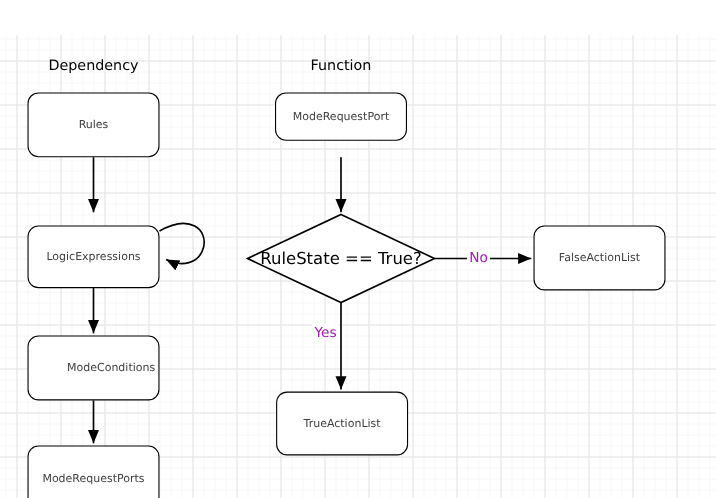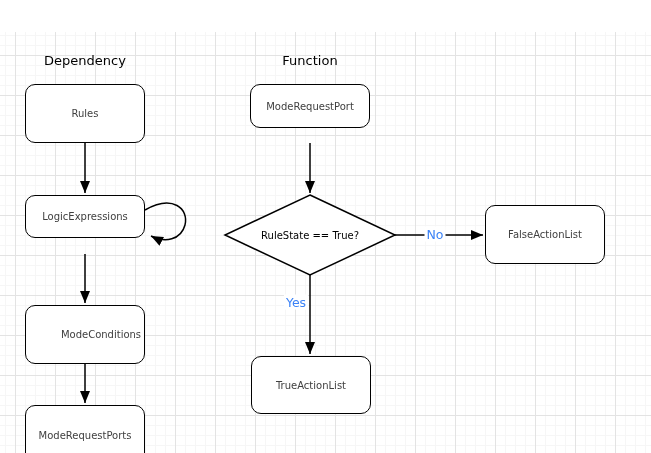--- a/index.html
+++ b/index.html
@@ -62,33 +62,33 @@
     white-space: nowrap;
   }
 
   .decision-label {
     position: absolute;
     left: 225px; top: 196px;
     width: 170px;
     height: 15px;
     line-height: 15px;
     text-align: center;
-    font-size: 10px;
+    font-size: 15px;
     color: #000000;
     white-space: nowrap;
     pointer-events: none;
   }
 
   .edge-label {
     position: absolute;
     transform: translate(-50%, -50%);
     background: #ffffff;
     padding: 0 2px;
     font-size: 12.5px;
-    color: #3b82f6;
+    color: #a21caf;
     white-space: nowrap;
   }
 </style>
 </head>
 <body>
 
 <div class="canvas">
 
   <svg class="edge-layer">
     <defs>
@@ -108,21 +108,21 @@
     <polygon class="decision" points="310,163 395,203 310,243 225,203"></polygon>
   </svg>
 
   <div class="diagram-title" style="left:25px; top:21px;">Dependency</div>
   <div class="diagram-title" style="left:250px; top:21px;">Function</div>
 
   <div class="node" style="left:25px; top:52px; width:120px; height:59px;">
     <span class="lbl">Rules</span>
   </div>
 
-  <div class="node" style="left:25px; top:163px; width:120px; height:43px;">
+  <div class="node" style="left:25px; top:173px; width:120px; height:57px;">
     <span class="lbl">LogicExpressions</span>
   </div>
 
   <div class="node" style="left:25px; top:273px; width:120px; height:59px;padding-left:32px;">
     <span class="lbl">ModeConditions</span>
   </div>
 
   <div class="node" style="left:25px; top:373px; width:120px; height:60px;align-items:center;">
     <span class="lbl">ModeRequestPorts</span>
   </div>

